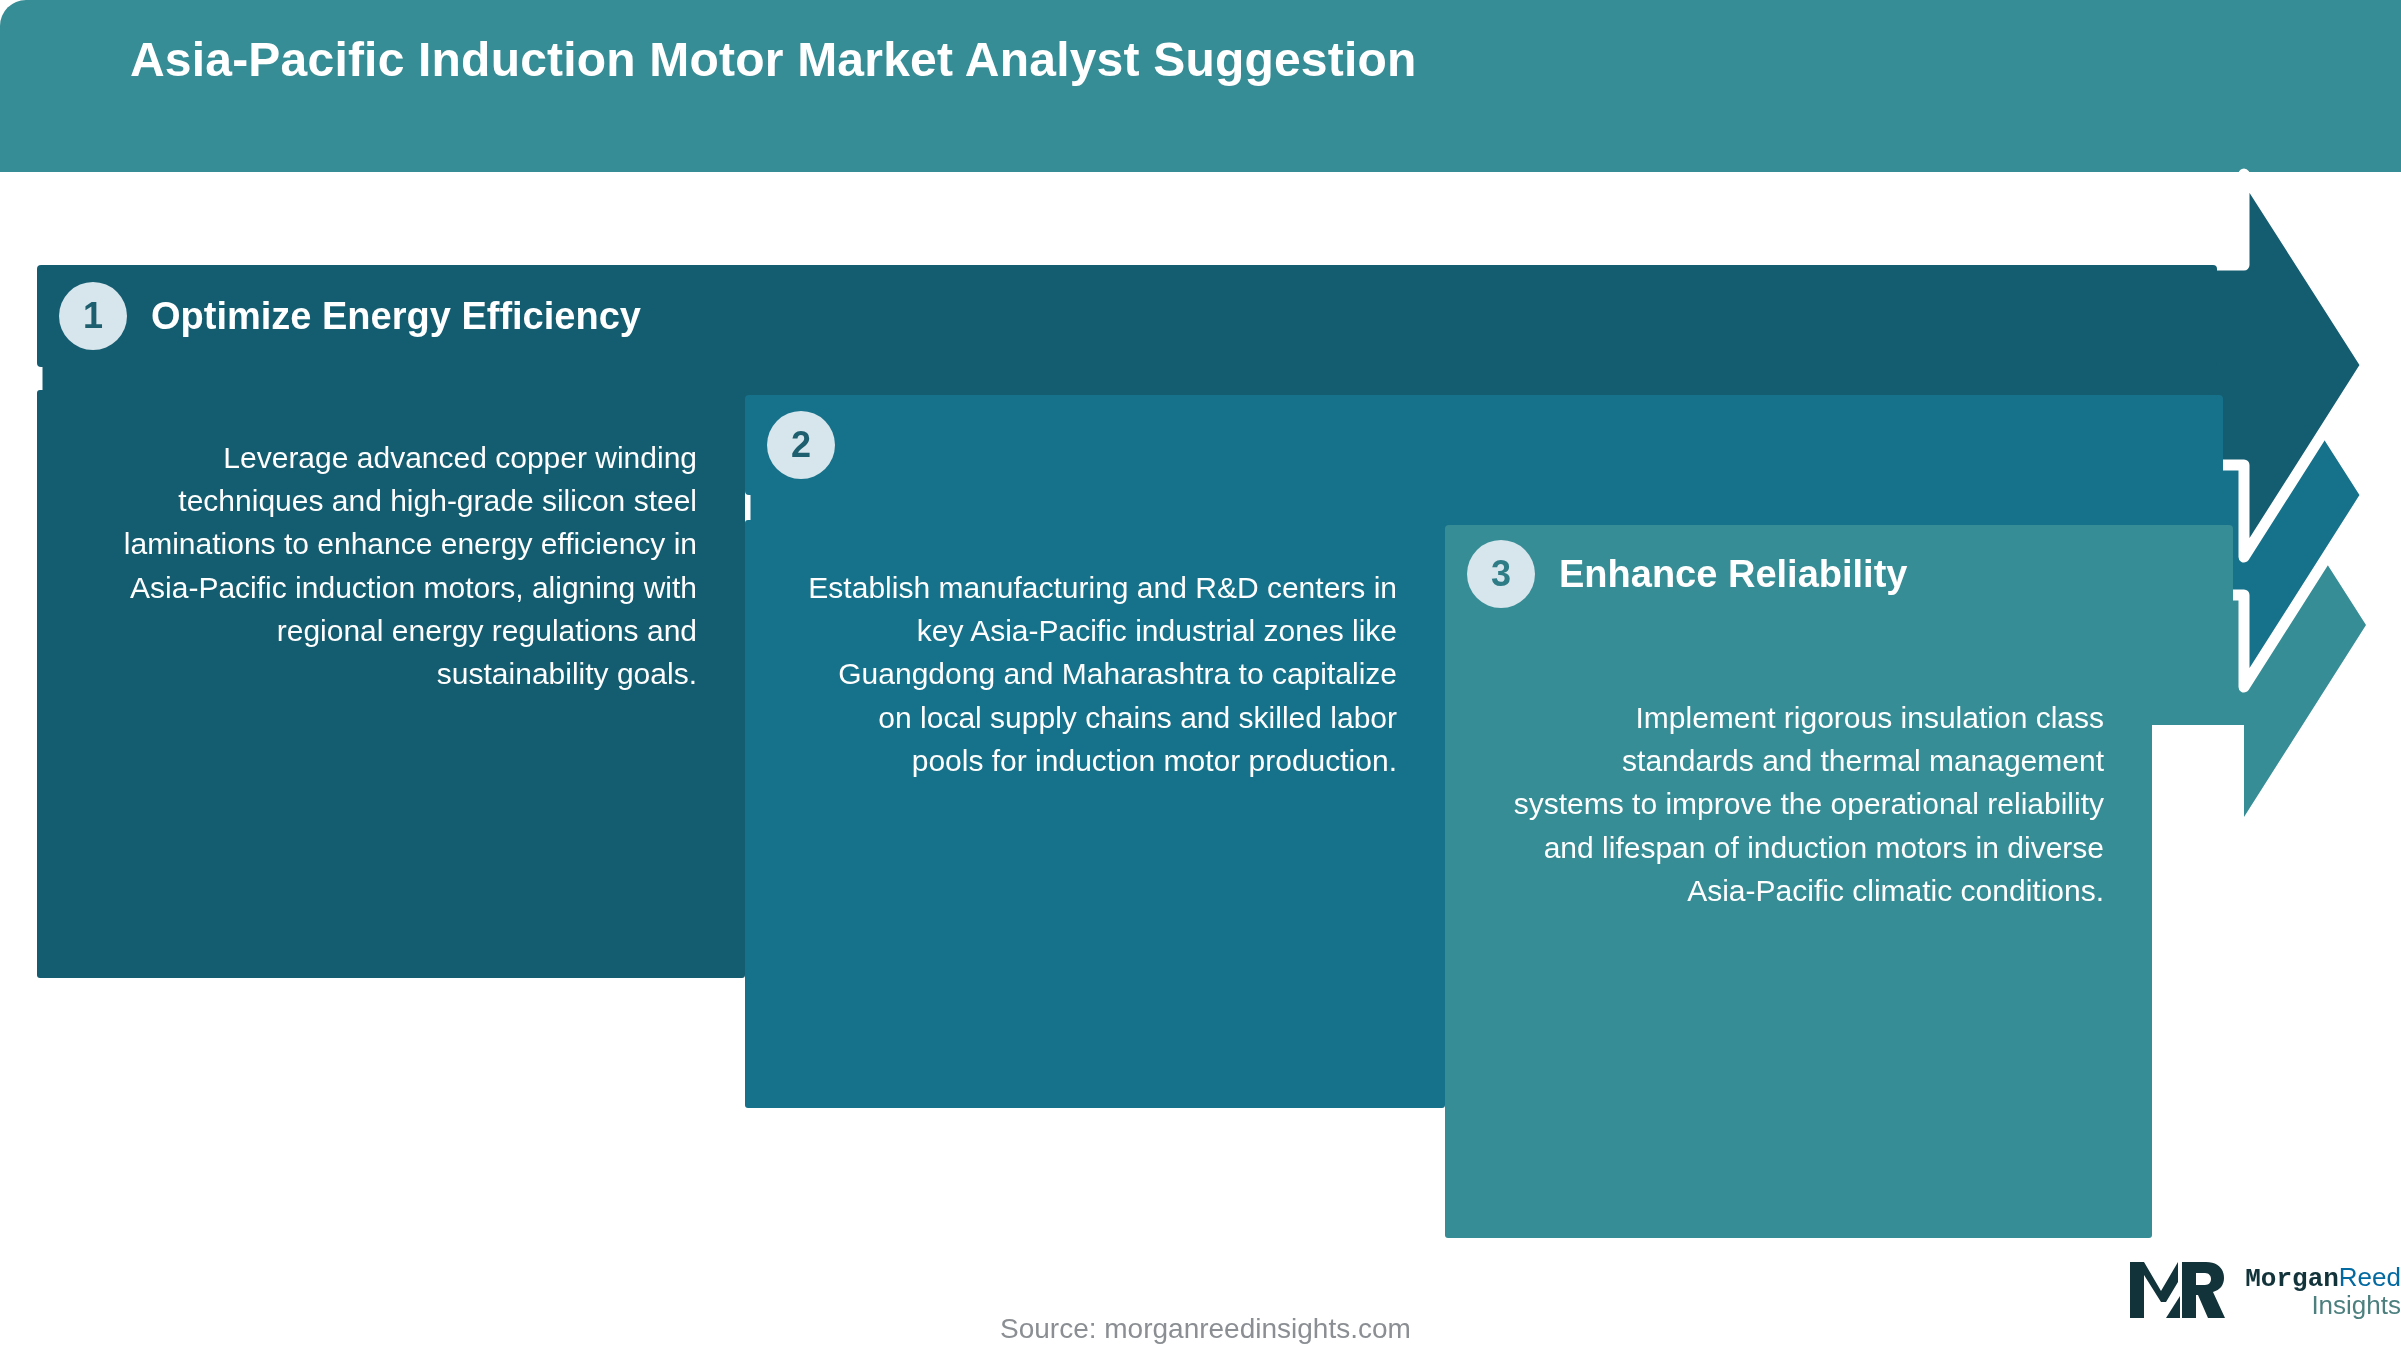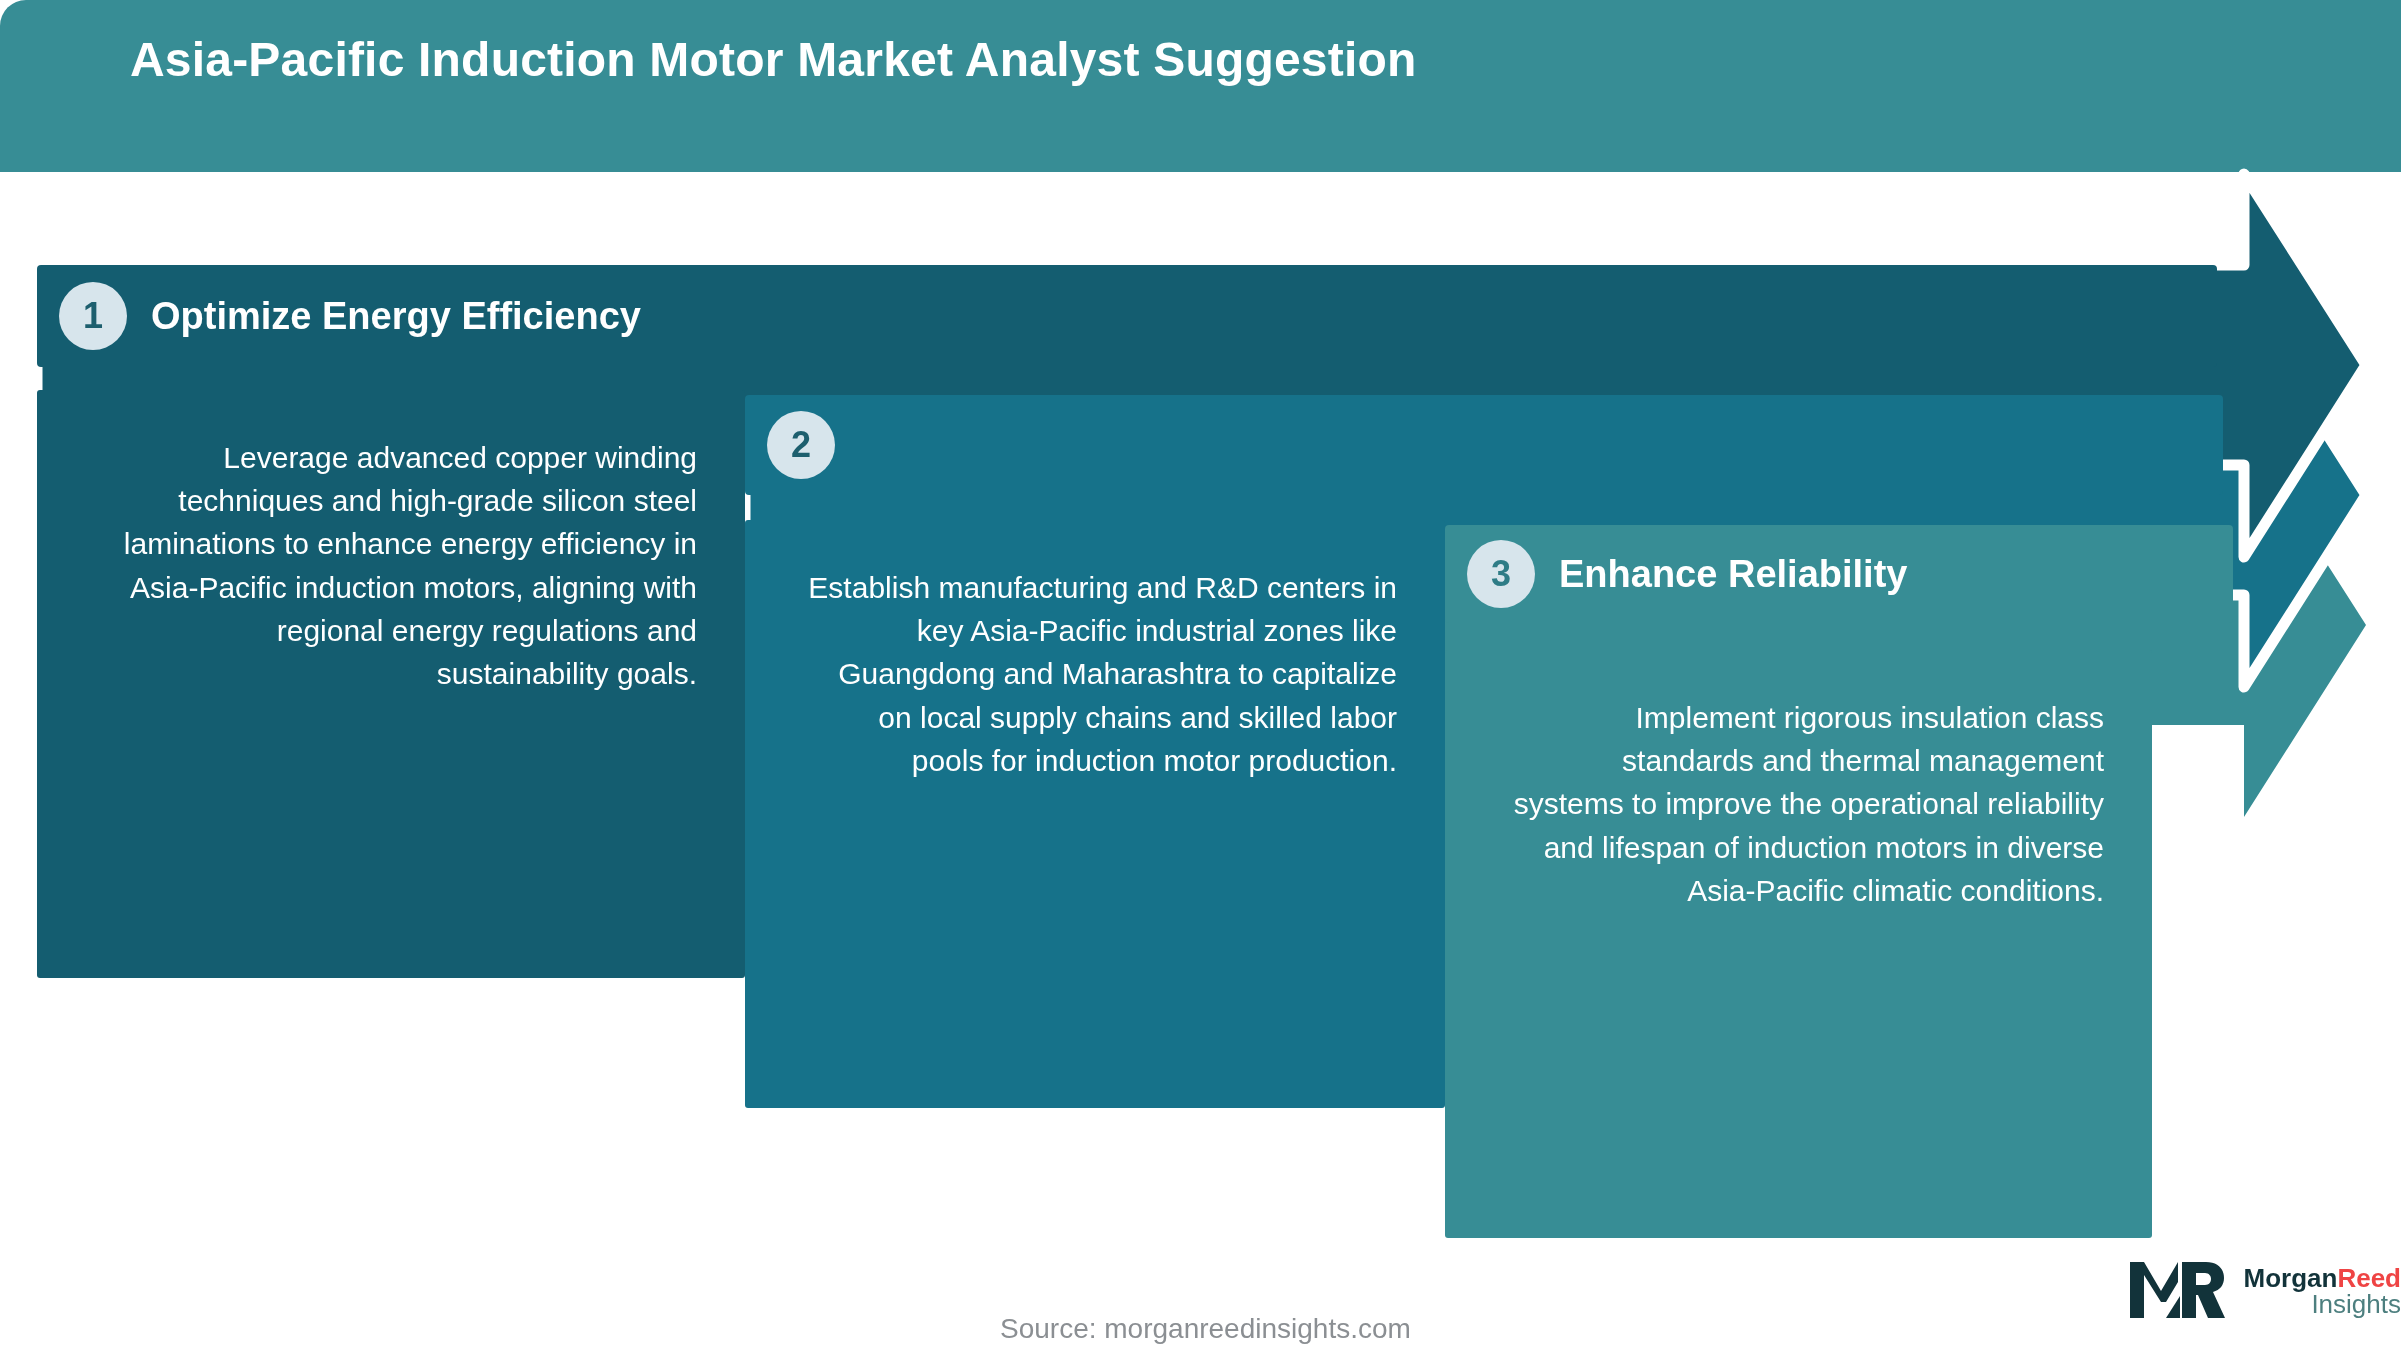--- a/index.html
+++ b/index.html
@@ -144,22 +144,22 @@
     display: flex;
     align-items: center;
     gap: 12px;
   }
   .logo-mark { flex: 0 0 auto; }
   .logo-words { line-height: 1.0; }
   .logo-line1 {
     font-size: 26px;
     white-space: nowrap;
   }
-  .logo-morgan { font-weight: bold; color: #12333a; }
-  .logo-reed   { font-weight: bold; color: #ef4444; }
+  .logo-morgan { font-weight: bold; color: #12333a; font-family: Liberation Mono, monospace; }
+  .logo-reed   { font-weight: normal; color: #0369a1; }
   .logo-line2 {
     font-size: 26px;
     color: #4d7f7f;
     margin-top: 4px;
     white-space: nowrap;
   }
 </style>
 </head>
 <body>
 

